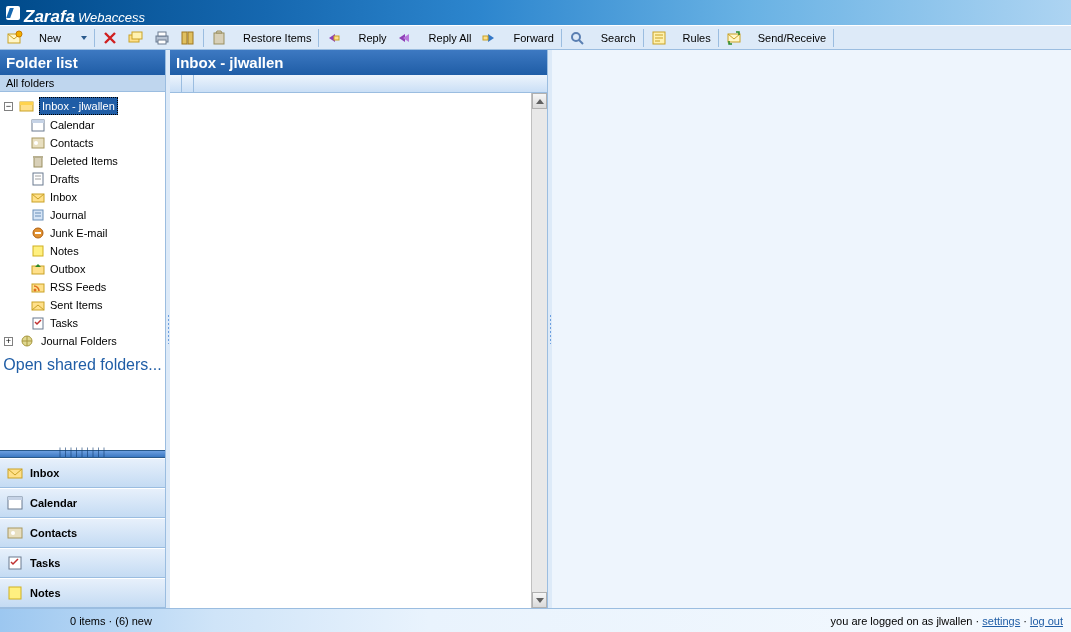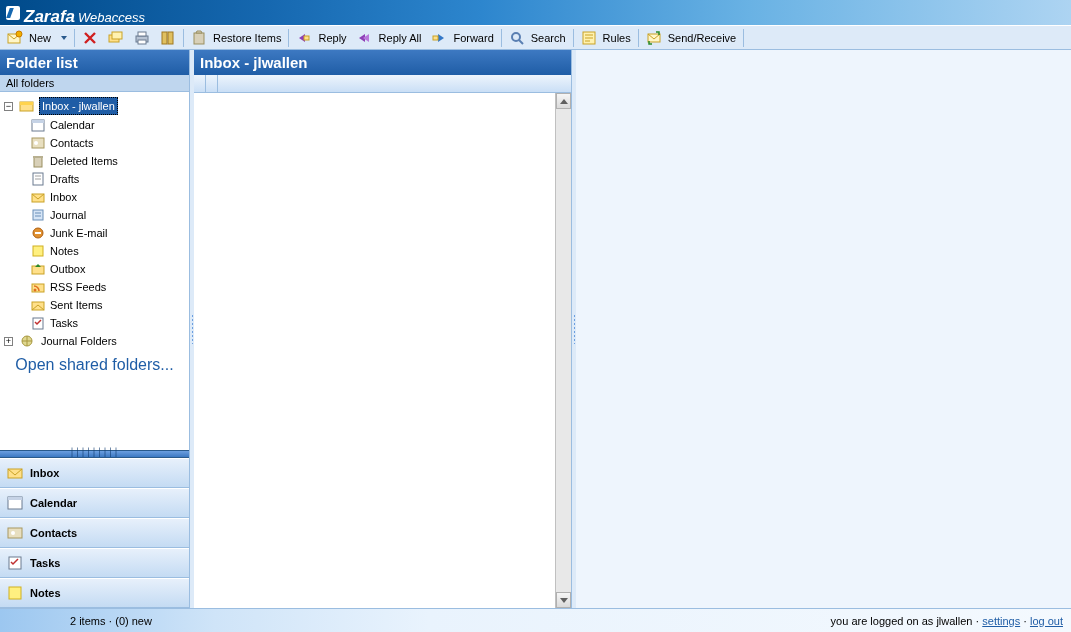--- a/index.html
+++ b/index.html
@@ -9,30 +9,30 @@
   
   .header { height: 25px; background: linear-gradient(to right,#004A8A 0%,#1668B0 25%,#2D86CE 45%,#69B2E4 70%,#ADD4F2 100%); display: flex; align-items: center; padding: 0 6px; }
   .logo { display: flex; align-items: center; gap: 4px; }
   .logo-icon { width: 14px; height: 14px; background: #fff; border-radius: 2px; position: relative; }
   .logo-icon::after { content:""; position:absolute; left:2px; top:2px; width:4px; height:10px; background:#1668B0; transform:skewX(-20deg); }
   .logo-text { color: #fff; font-size: 17px; font-weight: bold; font-style: italic; display:flex; align-items:baseline;margin-top:8px; }
   .logo-sub { color: #fff; font-size: 13px; font-style: italic; font-weight: normal; margin-left:3px; }
 
   
   .toolbar { height: 25px; background: #DDEAF8; border-top:1px solid #fff; border-bottom:1px solid #9BBDE0; display:flex; align-items:center; padding:0 2px; gap:0; }
-  .tb-btn { display:flex; align-items:center; gap:6px; height:21px; padding:0 4px; border:1px solid transparent; border-radius:2px; cursor:pointer; color:#000; }
+  .tb-btn { display:flex; align-items:center; gap:16px; height:21px; padding:0 4px; border:1px solid transparent; border-radius:2px; cursor:pointer; color:#000; }
   .tb-sep { width:1px; height:18px; background:#9BBDE0; margin:0 2px; }
   .tb-ico { width:16px; height:16px; display:inline-flex; align-items:center; justify-content:center; }
   .dropdown-arrow { width:0; height:0; border-left:3px solid transparent; border-right:3px solid transparent; border-top:4px solid #2A5A8C; margin-left:4px; }
 
   
   .main { flex:1; display:flex; min-height:0; }
 
   
-  .sidebar { width:190px; display:flex; flex-direction:column; background:#E9F1FB; border-right:1px solid #9BBDE0; }
+  .sidebar { width:166px; display:flex; flex-direction:column; background:#E9F1FB; border-right:1px solid #9BBDE0; }
   .sb-title { background: linear-gradient(#3D79C2,#1F5DA6); color:#fff; font-weight:bold; font-size:15px; padding:4px 6px; }
   .sb-sub { background:#BFD6EE; padding:2px 6px; font-size:11px; border-bottom:1px solid #9BBDE0; }
   .tree { flex: 1 1 auto; overflow:auto; background:#fff; padding:4px 2px 2px 2px; }
   .tree-row { display:flex; align-items:center; gap:4px; padding:1px 2px; font-size:11px; cursor:pointer; white-space:nowrap; line-height:16px; }
   .tree-row .exp { width:9px; height:9px; border:1px solid #808080; display:flex; align-items:center; justify-content:center; font-size:9px; line-height:7px; color:#000; background:#fff; margin-right:2px; }
   .tree-children { padding-left: 18px; }
   .tree-children .tree-row { padding-left: 10px; }
   .tree-label.selected { background:#1F5DA6; color:#fff; border:1px dotted #000; padding:0 2px; }
   .tree-label { padding:0 2px; }
   .open-shared { text-align:center; padding:6px 0 6px; }
@@ -422,17 +422,17 @@
   </div>
 
   <div class="vsplit2">
       <div class="dots"></div>
     </div>
 
   <div class="preview"></div>
 </div>
 
 <div class="status">
-  <span>2 items · (0) new</span>
+  <span>0 items · (6) new</span>
   <span class="status-right">
     <span>you are logged on as jlwallen · </span><a>settings</a><span> · </span><a>log out</a>
   </span>
 </div>
 
 </body></html>

